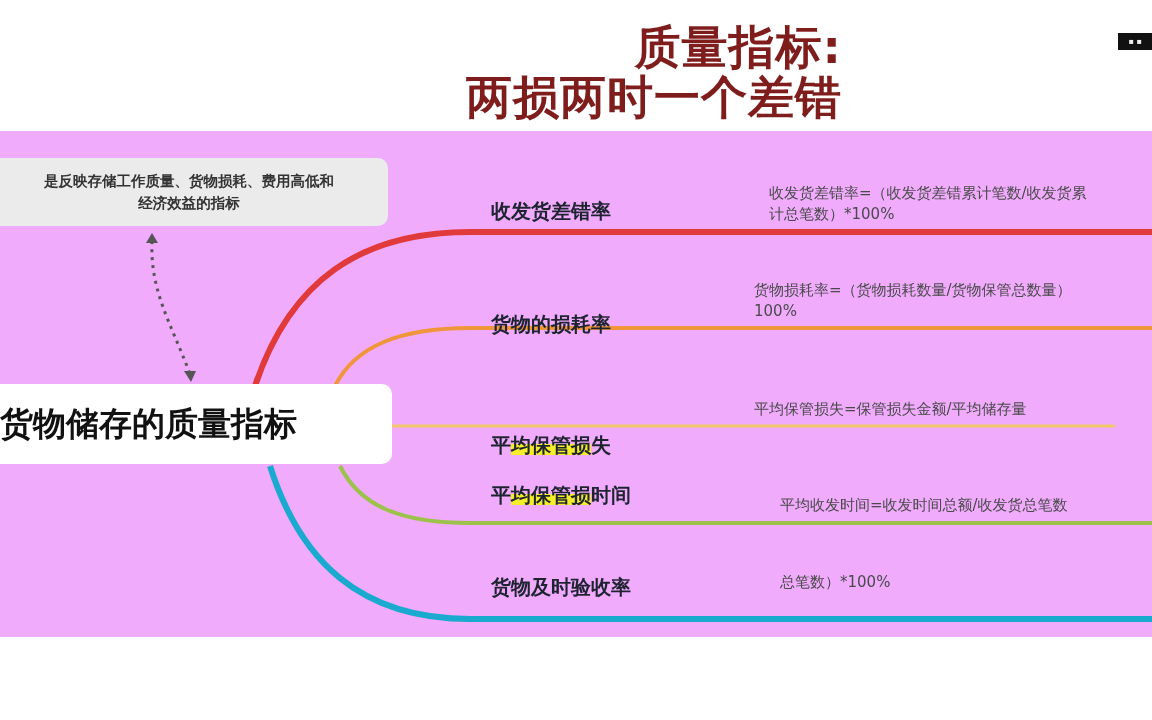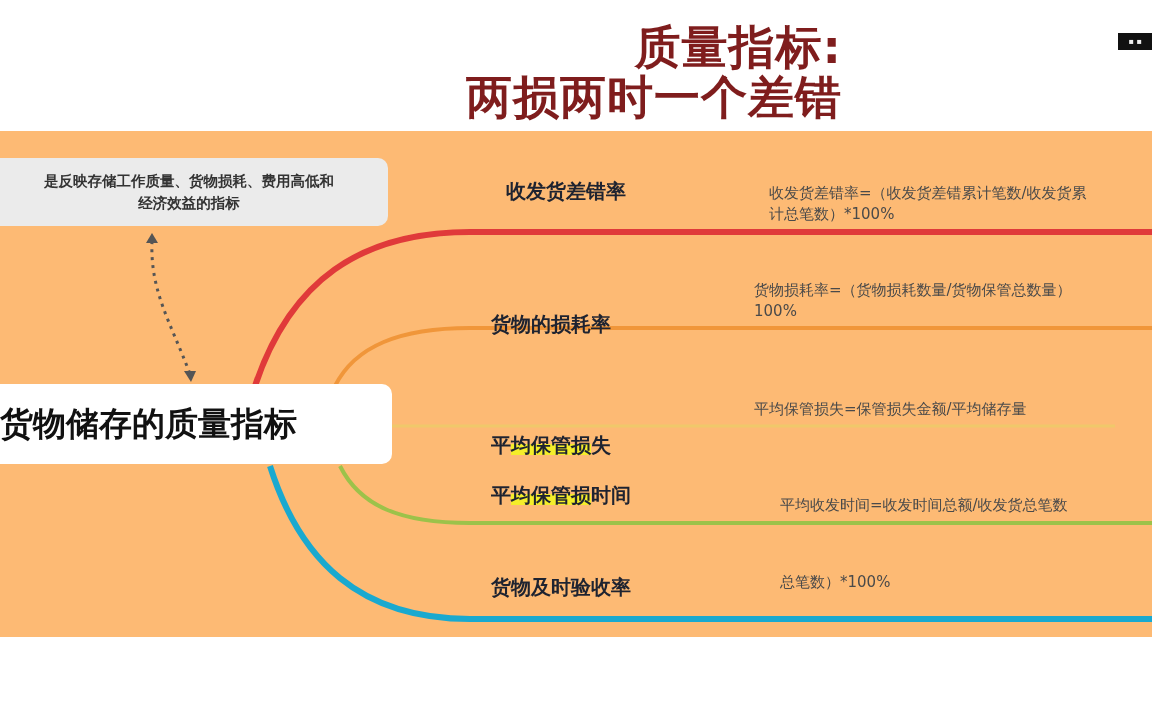--- a/index.html
+++ b/index.html
@@ -13,21 +13,21 @@
     color:#7f1d1d; font-weight:bold; font-size:46px; line-height:50px;
     letter-spacing:1px;
     text-align:right;
   }
   .rec-badge {
     position:absolute; left:1118px; top:33px; width:34px; height:17px;
     background:#111; color:#eee; font-size:8px; line-height:17px; text-align:center;
   }
   .canvas {
     position:absolute; left:0; top:131px; width:1152px; height:506px;
-    background:#fdba74;
+    background:#f0abfc;
   }
   .note {
     position:absolute; left:-10px; top:27px; width:398px; height:68px;
     background:#ebebeb; border-radius:10px;
     color:#333; font-size:14.5px; font-weight:bold; text-align:center;
     line-height:22px; padding-top:12px; box-sizing:border-box;
   }
   .root {
     position:absolute; left:-14px; top:253px; width:406px; height:80px;
     background:#ffffff; border-radius:10px;
@@ -71,21 +71,21 @@
     <polygon points="184,240 196,240 191,251" fill="#555"></polygon>
   </svg>
 
   <div class="note">
     <div>是反映存储工作质量、货物损耗、费用高低和</div>
     <div>经济效益的指标</div>
   </div>
 
   <div class="root">货物储存的质量指标</div>
 
-  <div class="branch-label" style="top:47px;margin-left:15px;">收发货差错率</div>
+  <div class="branch-label" style="top:67px;">收发货差错率</div>
   <div class="formula" style="left:754px; top:52px;margin-left:15px;">
     <div>收发货差错率=（收发货差错累计笔数/收发货累</div>
     <div>计总笔数）*100%</div>
   </div>
 
   <div class="branch-label" style="top:156px;margin-top:24px;">货物的损耗率</div>
   <div class="formula" style="left:754px; top:149px;">
     <div>货物损耗率=（货物损耗数量/货物保管总数量）</div>
     <div>100%</div>
   </div>

